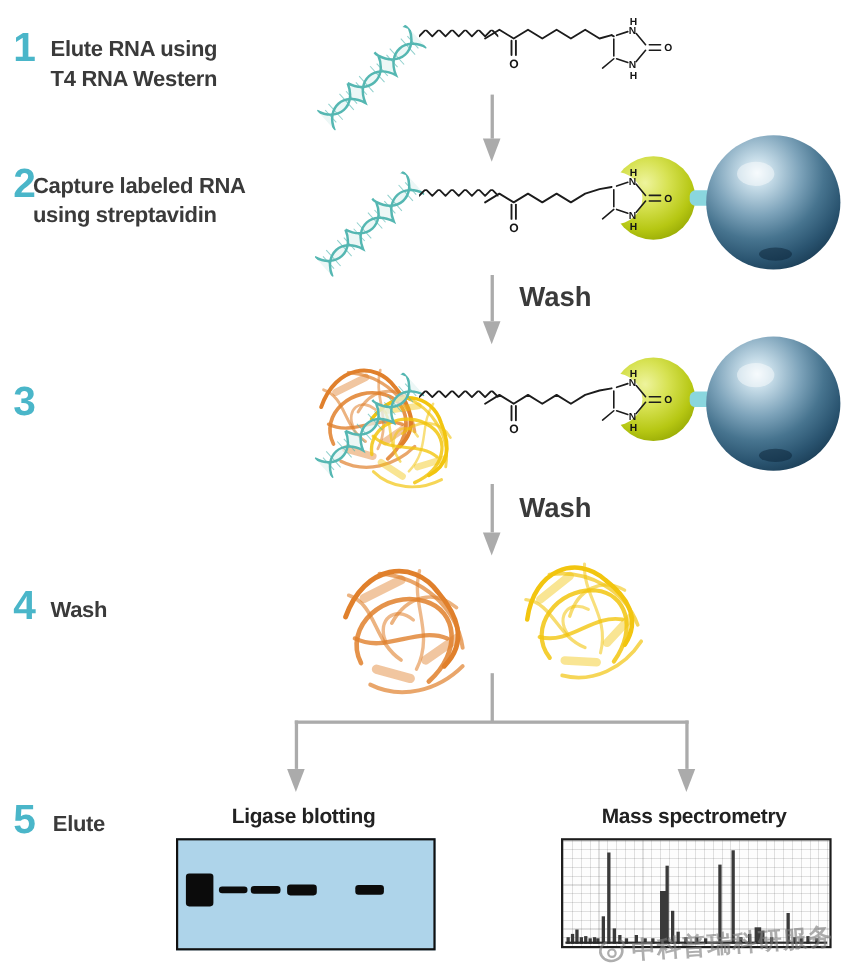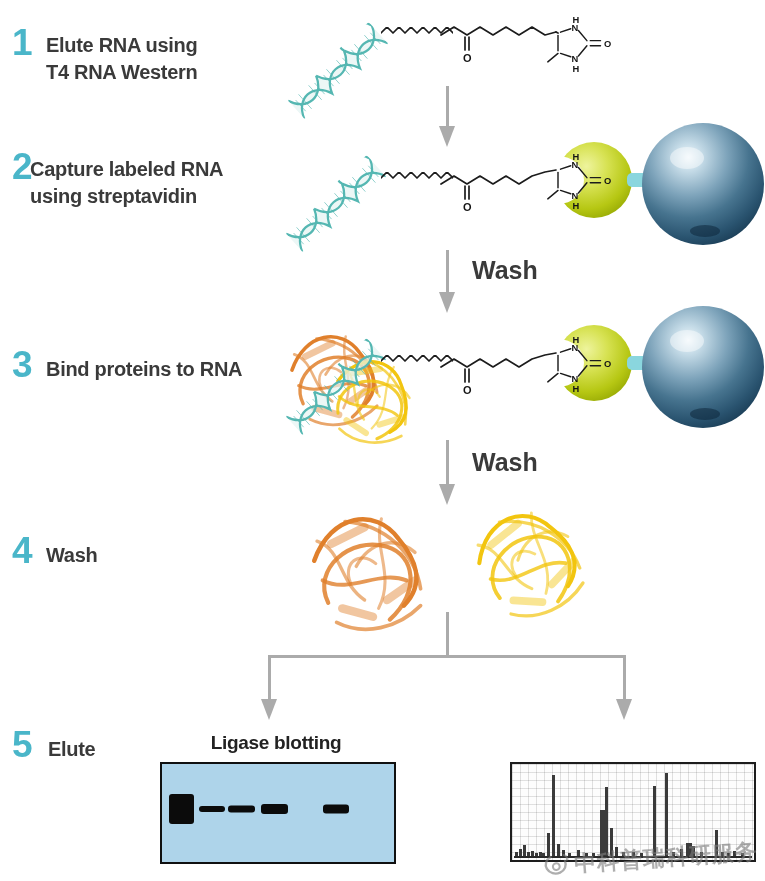--- a/index.html
+++ b/index.html
@@ -128,23 +128,20 @@
     <div>T4 RNA Western</div>
   </div>
 
   <div class="step-num" style="left:12px;top:148px">2</div>
   <div class="step-label" style="left:30px;top:156px">
     <div>Capture labeled RNA</div>
     <div>using streptavidin</div>
   </div>
 
   <div class="step-num" style="left:12px;top:346px">3</div>
-  <div class="step-label" style="left:46px;top:356px">
-    <div>Bind proteins to RNA</div>
-  </div>
 
   <div class="step-num" style="left:12px;top:532px">4</div>
   <div class="step-label" style="left:46px;top:542px">
     <div>Wash</div>
   </div>
 
   <div class="step-num" style="left:12px;top:726px">5</div>
   <div class="step-label" style="left:48px;top:736px">
     <div>Elute</div>
   </div>
@@ -235,20 +232,21 @@
   <div class="wb-box" style="left:160px;top:762px;width:232px;height:98px">
     <div style="position:absolute;inset:0">
         <div class="wb-band" style="left: 3%; width: 10.7%; height: 30px;"></div>
         <div class="wb-band" style="left: 15.8%; width: 11.5%; height: 6px;"></div>
         <div class="wb-band" style="left: 28.6%; width: 11.6%; height: 7px;"></div>
         <div class="wb-band" style="left: 42.7%; width: 11.6%; height: 10px;"></div>
         <div class="wb-band" style="left: 69.2%; width: 11.6%; height: 9px;"></div>
       </div>
   </div>
 
+  <div class="panel-title" style="left:510px;top:732px;width:242px">Mass spectrometry</div>
   <div class="ms-box" style="left:510px;top:762px;width:242px;height:96px">
     <div style="position:absolute;inset:0">
         <div class="ms-peak" style="left: 1.2%; width: 3px; height: 5.52px;"></div>
         <div class="ms-peak" style="left: 2.8%; width: 3px; height: 9.2px;"></div>
         <div class="ms-peak" style="left: 4.6%; width: 3px; height: 12.88px;"></div>
         <div class="ms-peak" style="left: 6.2%; width: 3px; height: 5.52px;"></div>
         <div class="ms-peak" style="left: 7.8%; width: 3px; height: 7.36px;"></div>
         <div class="ms-peak" style="left: 9.4%; width: 3px; height: 4.6px;"></div>
         <div class="ms-peak" style="left: 11%; width: 3px; height: 6.44px;"></div>
         <div class="ms-peak" style="left: 12.5%; width: 3px; height: 4.6px;"></div>

